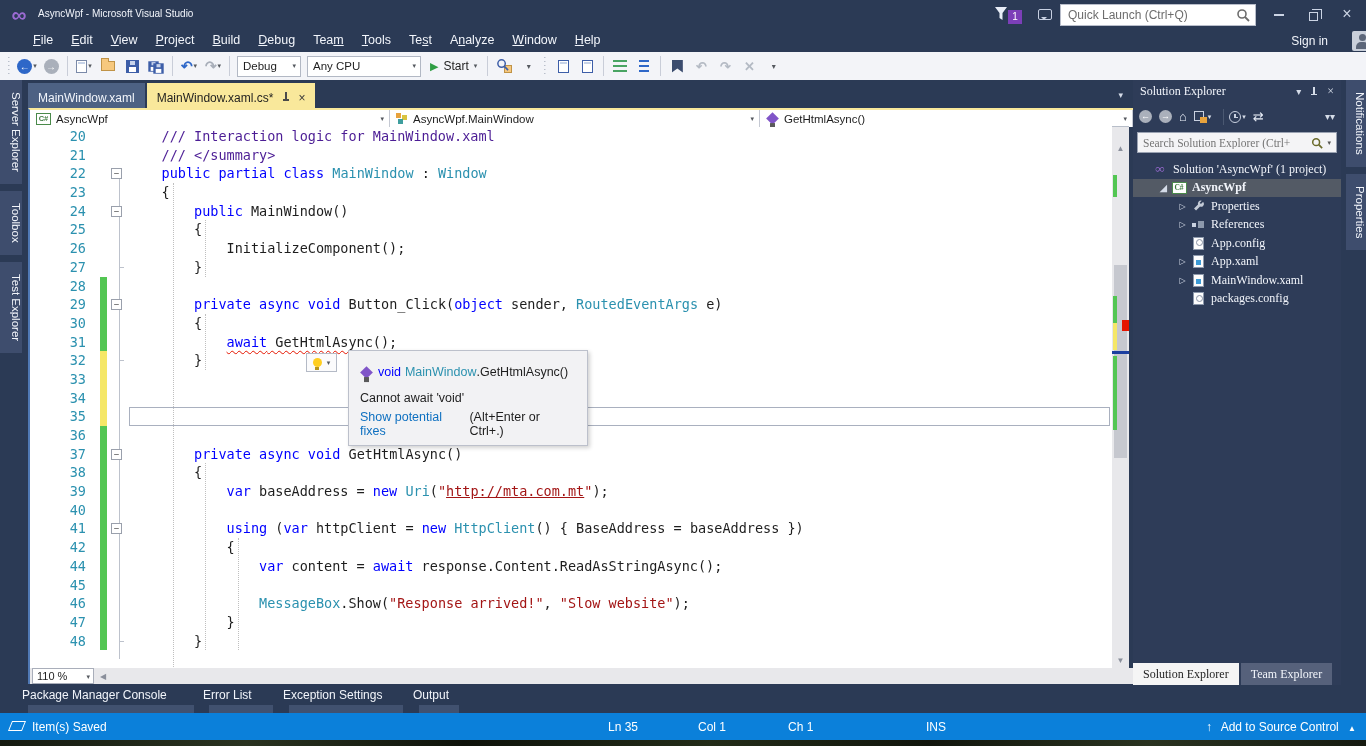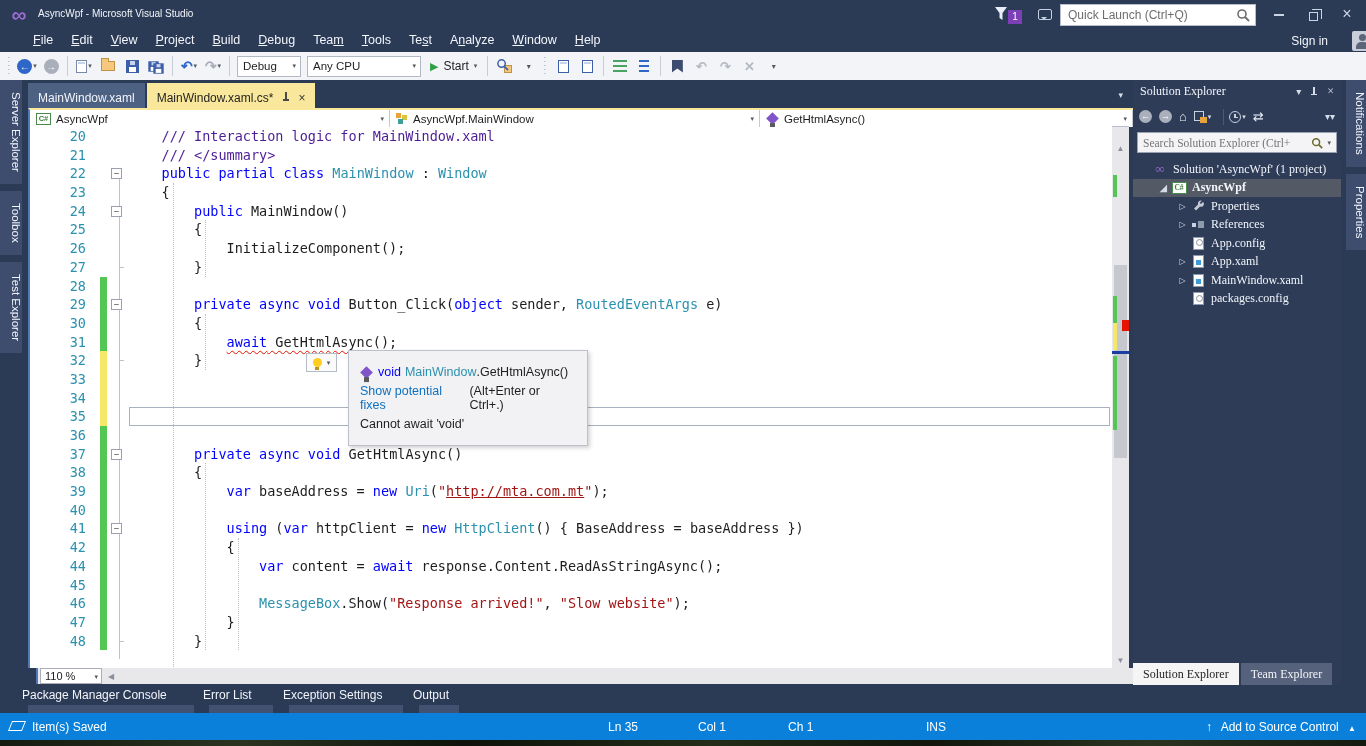--- a/index.html
+++ b/index.html
@@ -124,21 +124,21 @@
   
   #vsb { position:absolute; left:1082px; top:0; width:17px; height:541px; background:#E8E8EB; }
   #vsb-split { position:absolute; left:1082px; top:-1px; width:17px; height:15px; background:#F3F4F8; border:1px solid #B8BEC9; text-align:center; }
   #vsb-split .spl { display:block; margin:2px auto 0; width:9px; border-top:3px double #5A6170; }
   #vsb .arr { position:absolute; left:0; width:17px; text-align:center; color:#8A8F9B; font-size:8px; }
   #vsb .thumb { position:absolute; left:2px; width:13px; background:#C6C8CF; }
   .sbmark { position:absolute; }
   #rgap { position:absolute; left:1099px; top:0; width:6px; height:541px; background:#2B3A55; }
 
   
-  #zoomrow { position:absolute; left:28px; top:668px; width:1105px; height:16px; background:#E8E8EB; border-left:2px solid #5079B5;margin-left:8px; }
+  #zoomrow { position:absolute; left:28px; top:668px; width:1105px; height:16px; background:#E8E8EB; border-left:2px solid #5079B5; }
   #zoom-combo { position:absolute; left:2px; top:0; width:62px; height:16px; background:#fff; border:1px solid #A9AEBA; font-size:11px; padding:1px 4px; color:#1E1E1E; }
   #zoom-combo .dd { position:absolute; right:3px; top:4px; }
   #hsb-left { position:absolute; left:70px; top:4px; color:#8A8F9B; font-size:8px; }
 
   
   #bottom-panel { position:absolute; left:0; top:684px; width:1366px; height:29px; background:#2B3A55; }
   .btab { position:absolute; top:4px; color:#F2F5FB; font-size:12px; }
   .btab .bbar { position:absolute; left:6px; right:6px; top:17px; height:8px; background:#41516F; }
 
   
@@ -576,25 +576,25 @@
       <span class="dd">▾</span>
     </div>
 
     <div id="tooltip">
       <div class="row">
         <span class="mth-icon"></span>
         <span class="v">void</span>
         <span class="ty">MainWindow</span>
           <span>.GetHtmlAsync()</span>
       </div>
+      <div class="row">Cannot await 'void'</div>
       <div class="row">
         <span class="link">Show potential fixes</span>
         <span> (Alt+Enter or Ctrl+.)</span>
       </div>
-      <div class="row">Cannot await 'void'</div>
     </div>
 
     <div id="vsb-split">
         <span class="spl"></span>
       </div>
     <div id="vsb">
       <span class="arr" style="top:17px">▲</span>
       <span class="arr" style="bottom:3px">▼</span>
       <div class="thumb" style="top:138px;height:193px"></div>
       <div class="sbmark" style="left:1px;top:48px;width:4px;height:22px;background:#53C653"></div>

